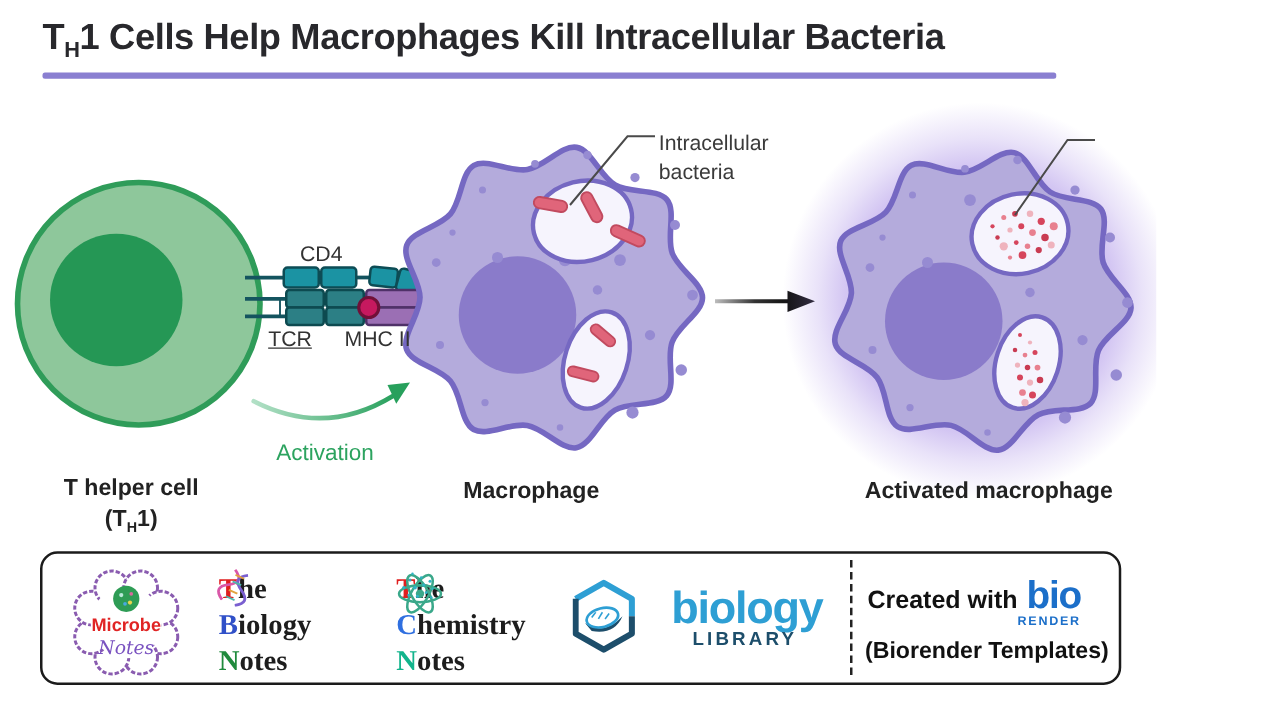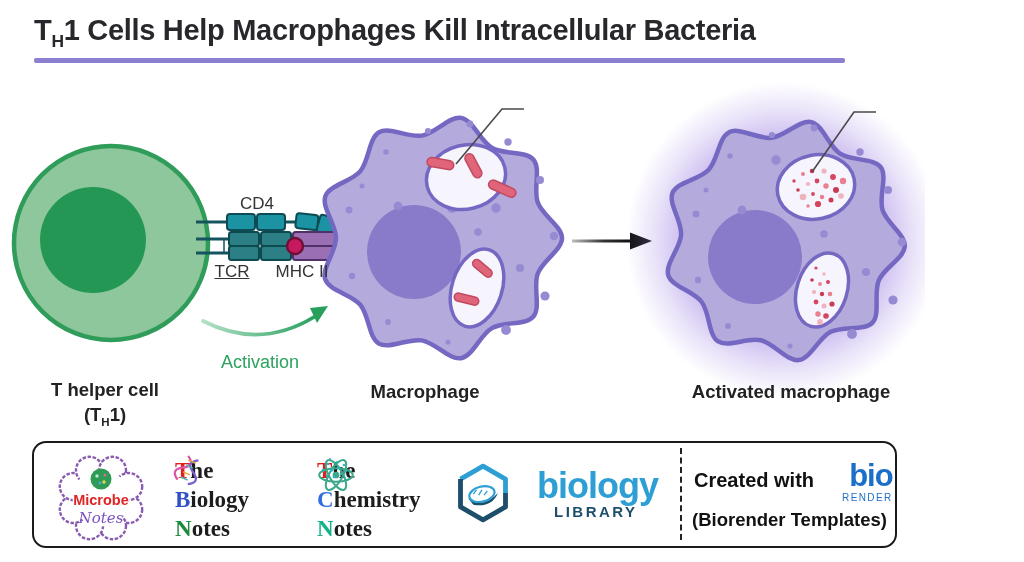--- a/index.html
+++ b/index.html
@@ -27,25 +27,25 @@
   .ltr-green{color:#1f8a3c;}
   .ltr-chemblue{color:#2f6fe0;}
   .ltr-teal{color:#12b48c;}
   #microbe-logo{left:22px;top:9px;}
   #tbn-block{left:141px;top:13px;}
   #tcn-block{left:283px;top:13px;}
   #biolib-block{left:424px;top:20px;width:230px;}
   #biolib-word{position:absolute;left:79px;top:2px;font-size:36px;font-weight:bold;color:#2e9fd4;letter-spacing:-1px;}
   #biolib-sub{position:absolute;left:96px;top:40px;font-size:15px;font-weight:bold;color:#1d4e6b;letter-spacing:2.5px;}
   #footer-divider{left:646px;top:5px;height:92px;width:0;border-left:2.5px dashed #222;}
-  #created-row{left:660px;top:17px;display:flex;align-items:flex-start;gap:28px;}
+  #created-row{left:660px;top:17px;display:flex;align-items:flex-start;gap:0;}
   #created-text{font-size:20px;font-weight:bold;color:#111;margin-top:9px;}
   #bio-logo{display:flex;flex-direction:column;align-items:flex-end;line-height:1;justify-content:flex-end;}
   #bio-word{font-size:31px;font-weight:bold;color:#1c6fc9;letter-spacing:-1px;}
-  #bio-render{font-size:10px;font-weight:normal;color:#1c6fc9;letter-spacing:1.4px;margin-top:2px;}
+  #bio-render{font-size:10px;font-weight:bold;color:#1c6fc9;letter-spacing:1.4px;margin-top:2px;}
   #templates-line{left:658px;top:66px;font-size:18.5px;font-weight:bold;color:#111;}
   .microbe-red{font-size:14.5px;font-weight:bold;fill:#e02424;font-family:"Liberation Sans",sans-serif;}
   .microbe-script{font-size:15px;font-style:italic;fill:#7a52c0;font-family:"DejaVu Serif",serif;}
 </style>
 </head>
 <body>
 
 <div id="page">
 
   <svg id="diagram" width="1024" height="562" viewBox="0 0 1024 562">
@@ -209,20 +209,24 @@
         </g>
     </g>
 
     <polyline points="524,109 502,109 456,164" fill="none" stroke="#4a4a4a" stroke-width="1.6"></polyline>
     <polyline points="876,112 854,112 812,172" fill="none" stroke="#4a4a4a" stroke-width="1.6"></polyline>
   </svg>
 
   <div id="title"><span>T</span><sub>H</sub><span>1 Cells Help Macrophages Kill Intracellular Bacteria</span></div>
   <div id="title-underline"></div>
 
+  <div class="lbl anno" style="left:527px;top:103px;">
+    <div>Intracellular</div>
+    <div>bacteria</div>
+  </div>
 
   <div class="lbl receptor-lbl ctr" style="left:257px;top:194px;">CD4</div>
   <div class="lbl receptor-lbl ctr" style="left:232px;top:262px;text-decoration:underline;">TCR</div>
   <div class="lbl receptor-lbl ctr" style="left:302px;top:262px;">MHC II</div>
 
   <div id="activation-lbl" class="lbl ctr" style="left:260px;top:352px;">Activation</div>
 
   <div class="lbl cell-lbl ctr" style="left:105px;top:379px;">T helper cell</div>
   <div class="lbl cell-lbl ctr" style="left:105px;top:404px;"><span>(T</span><sub>H</sub><span>1)</span></div>
   <div class="lbl cell-lbl ctr" style="left:791px;top:381px;">Activated macrophage</div>

